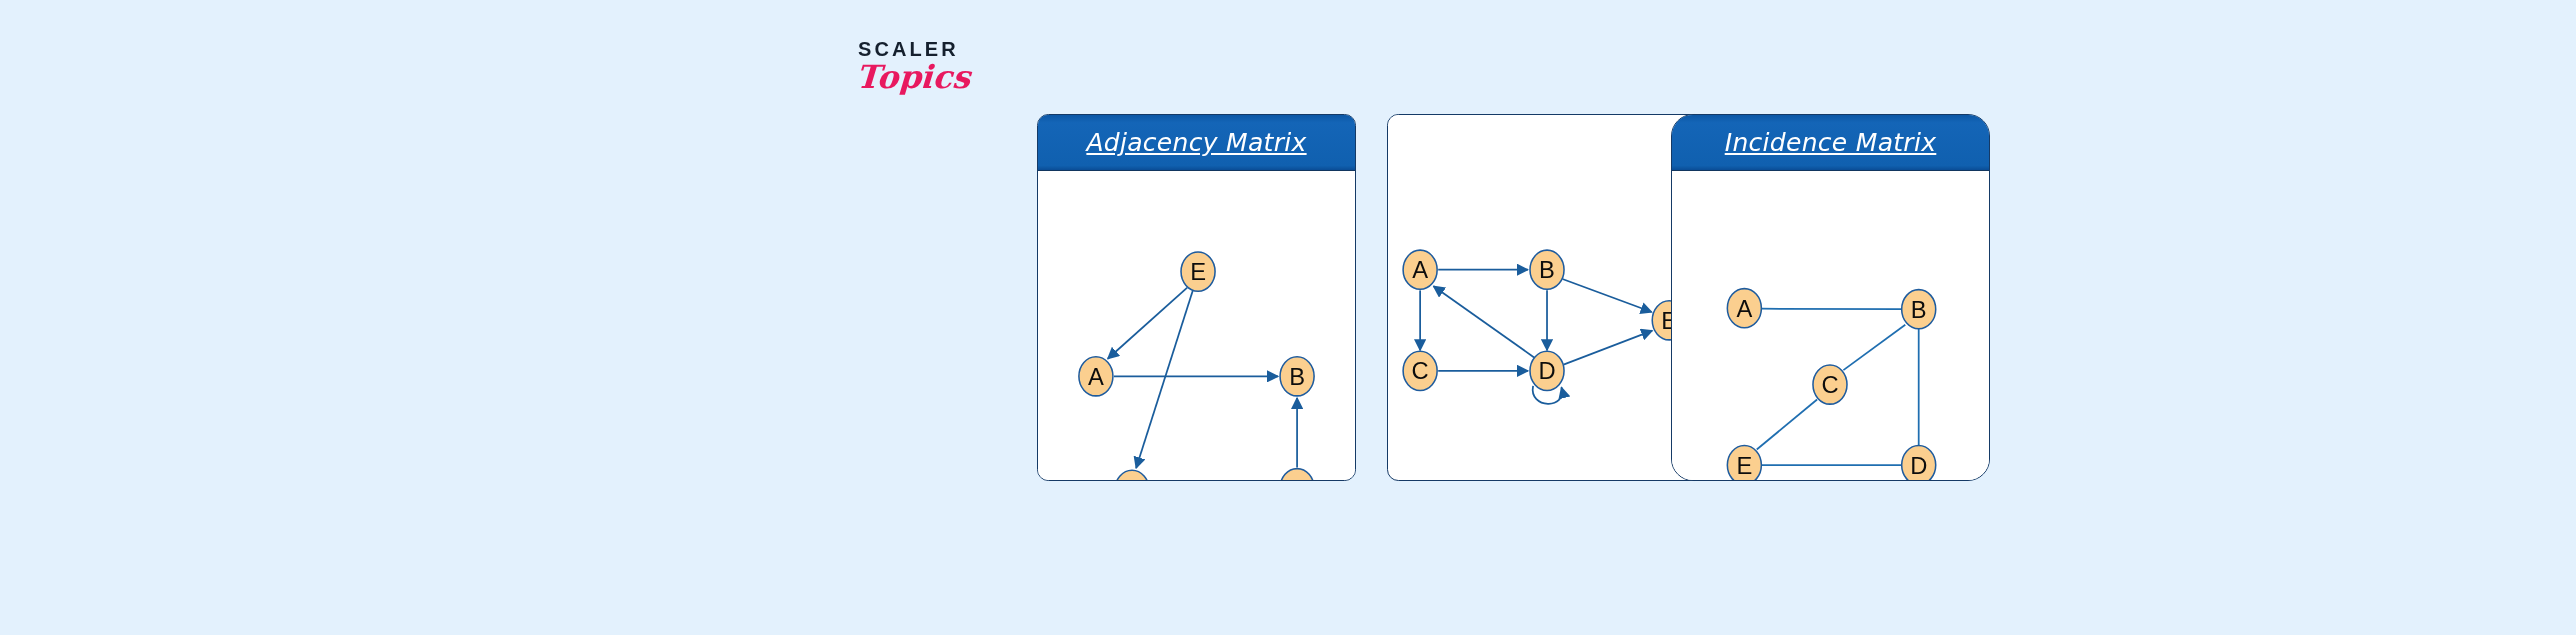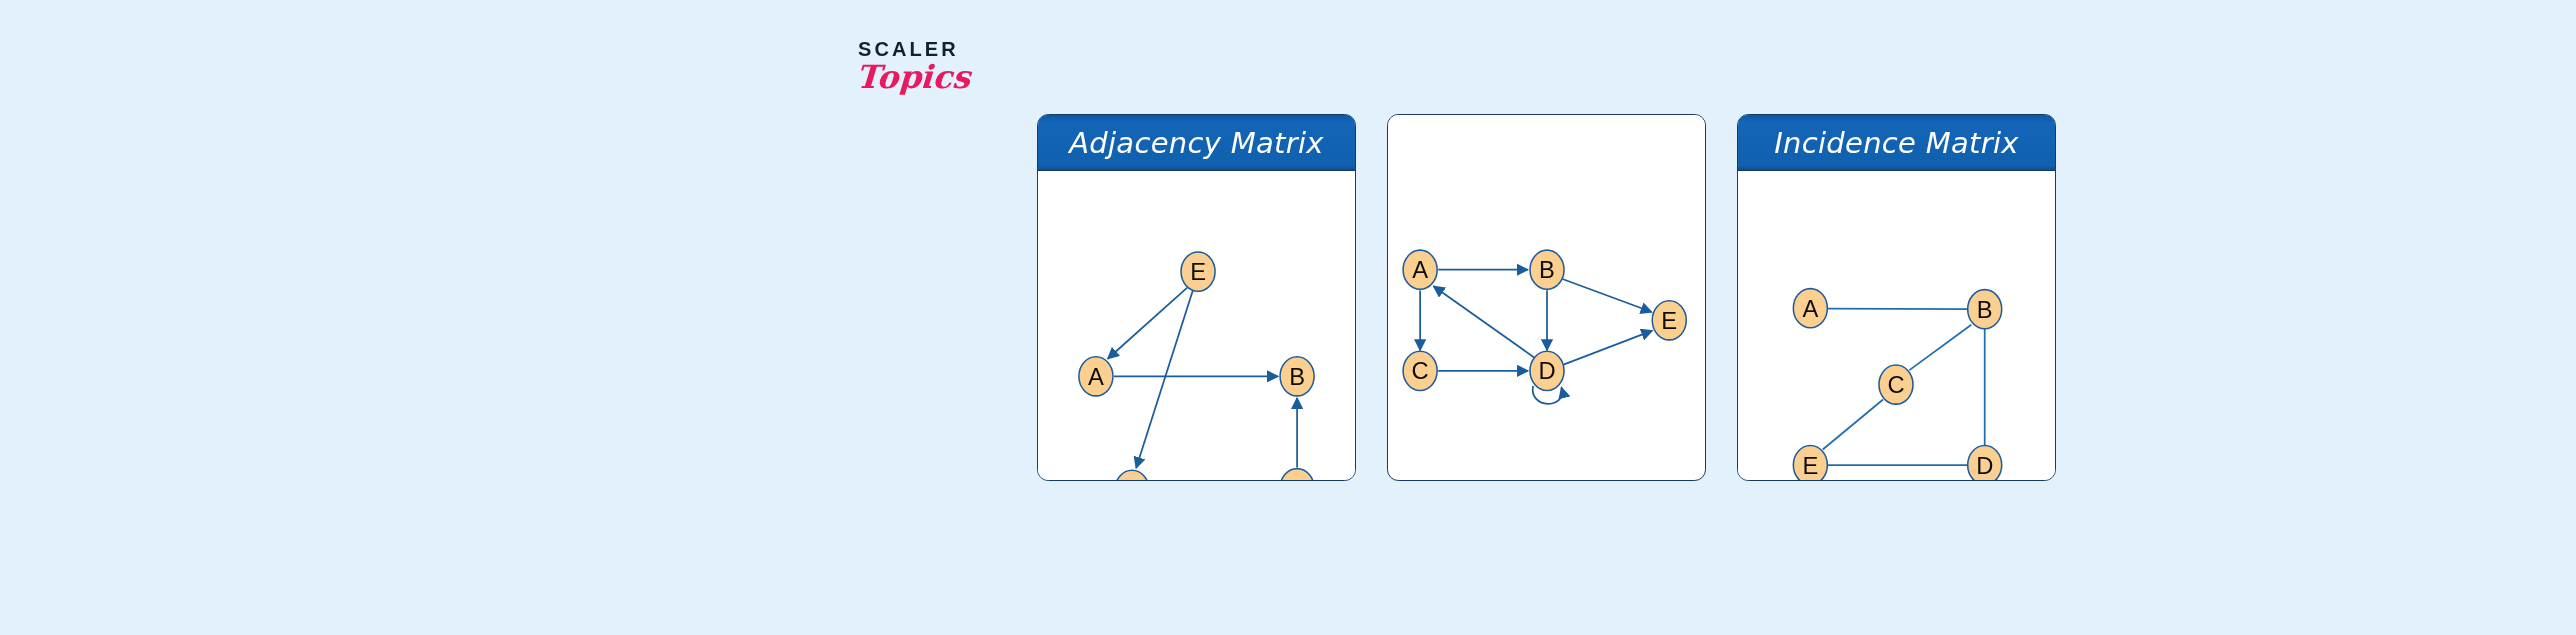--- a/index.html
+++ b/index.html
@@ -55,40 +55,41 @@
     width: 319px;
     height: 367px;
     box-sizing: border-box;
     background: #ffffff;
     border: 1.5px solid #153a66;
     border-radius: 11.3px;
     overflow: hidden;
   }
   #card-adjacency-matrix { left: 1037px; }
   #card-adjacency-list   { left: 1387px; }
-  #card-incidence-matrix { left: 1737px; }
+  #card-incidence-matrix { left: 1671px; border-radius: 22px; }
 
   .card-header {
     position: relative;
     height: 55px;
     background: #1263b4;
     background-image: linear-gradient(180deg, #0c57a5 0%, #1465b7 14%, #1060af 92%, #0a4d96 100%);
     border-bottom: 1.5px solid #12365f;
     display: flex;
     align-items: center;
     justify-content: center;
   }
   .card-title {
     color: #ffffff;
     font-family: "DejaVu Sans", sans-serif;
     font-style: italic;
     font-weight: 400;
-    font-size: 29px;
+    font-size: 25px;
     letter-spacing: 0.3px;
     white-space: nowrap;
+    text-decoration: underline;
   }
 
   .card-body {
     position: relative;
     height: 310px;
     background: #ffffff;
   }
   .graph-svg {
     display: block;
     width: 100%;

